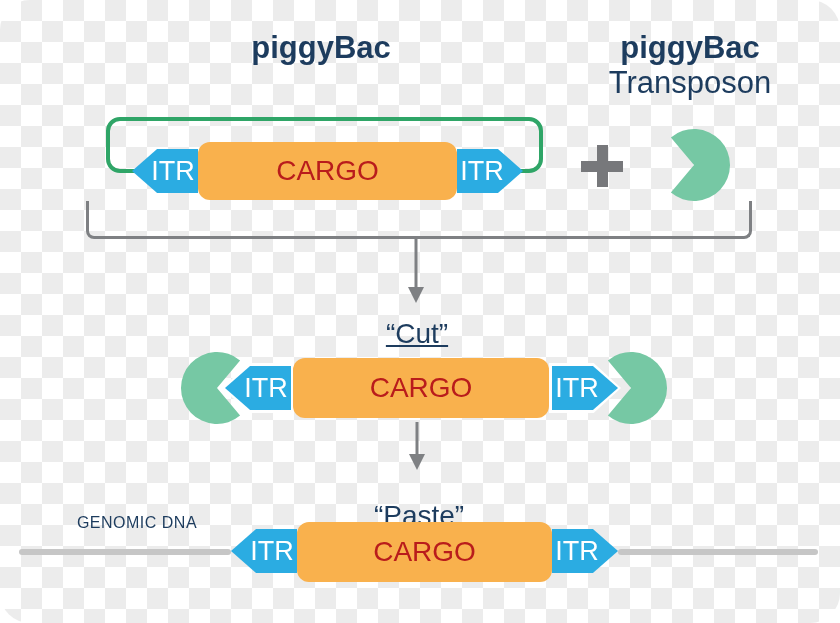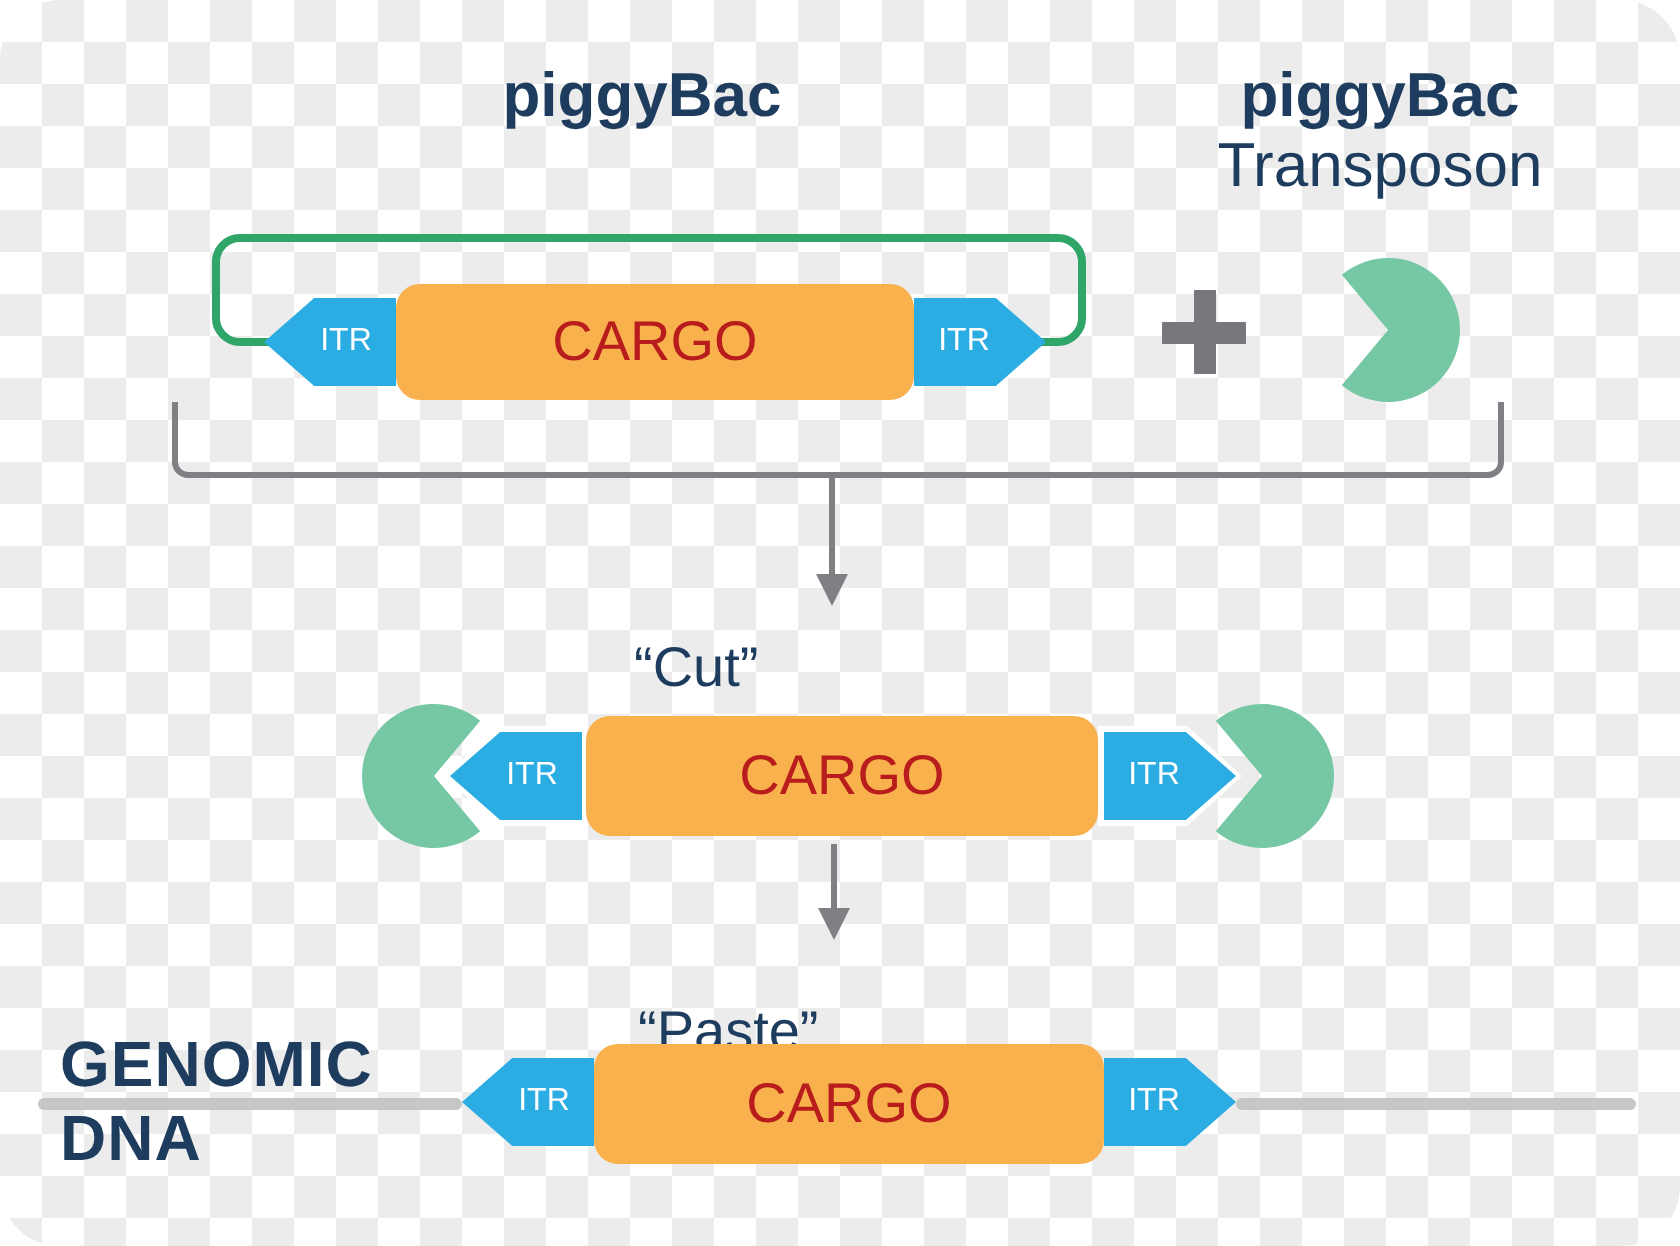--- a/index.html
+++ b/index.html
@@ -20,21 +20,21 @@
   .title .b{font-weight:700;}
   
   .loop{
     left:106px;top:117px;width:437px;height:56px;
     border:4px solid #2fa567;border-radius:14px;box-sizing:border-box;
   }
   
   .itr{
     width:66px;height:44px;background:#2bace2;color:#fff;
     display:flex;align-items:center;justify-content:center;
-    font-size:16px;box-sizing:border-box;
+    font-size:27px;box-sizing:border-box;
   }
   .itr.pl{clip-path:polygon(0% 50%,38% 0%,100% 0%,100% 100%,38% 100%);padding-left:16px;}
   .itr.pr{clip-path:polygon(0% 0%,62% 0%,100% 50%,62% 100%,0% 100%);padding-right:16px;}
   .itr-wrap{width:72px;height:50px;background:#ffffff;}
   .itr-wrap.pl{clip-path:polygon(0% 50%,38% 0%,100% 0%,100% 100%,38% 100%);}
   .itr-wrap.pr{clip-path:polygon(0% 0%,62% 0%,100% 50%,62% 100%,0% 100%);}
   .itr-wrap .itr{position:absolute;left:3px;top:3px;}
   .cargo{
     background:#f9b14d;border-radius:12px;color:#b91c1c;
     display:flex;align-items:center;justify-content:center;font-size:28px;
@@ -43,22 +43,22 @@
   .plus{left:581px;top:145px;width:42px;height:42px;}
   .plus::before,.plus::after{content:"";position:absolute;background:#77787b;}
   .plus::before{left:0;top:15.5px;width:42px;height:11px;}
   .plus::after{left:15.5px;top:0;width:11px;height:42px;}
   
   .bracket{
     left:86px;top:201px;width:666px;height:38px;box-sizing:border-box;
     border-left:3px solid #7e8083;border-right:3px solid #7e8083;border-bottom:3px solid #7e8083;
     border-radius:0 0 8px 8px;
   }
-  .step-label{width:200px;text-align:left;color:#1d3c5e;font-size:28px;}
-  .gdna-label{width:214px;color:#1d3c5e;font-size:32px;font-weight:700;letter-spacing:0.5px;}
+  .step-label{width:200px;text-align:center;color:#1d3c5e;font-size:28px;text-decoration:underline;}
+  .gdna-label{width:214px;text-align:center;color:#1d3c5e;font-size:16px;font-weight:400;letter-spacing:0.5px;}
   .dna-line{height:6px;background:#c6c6c6;border-radius:3px;top:549px;}
 </style>
 </head>
 <body>
 
 <div id="stage">
 
   <div class="abs title" style="left:196px;top:30px;">
     <div class="b">piggyBac</div>
   </div>

